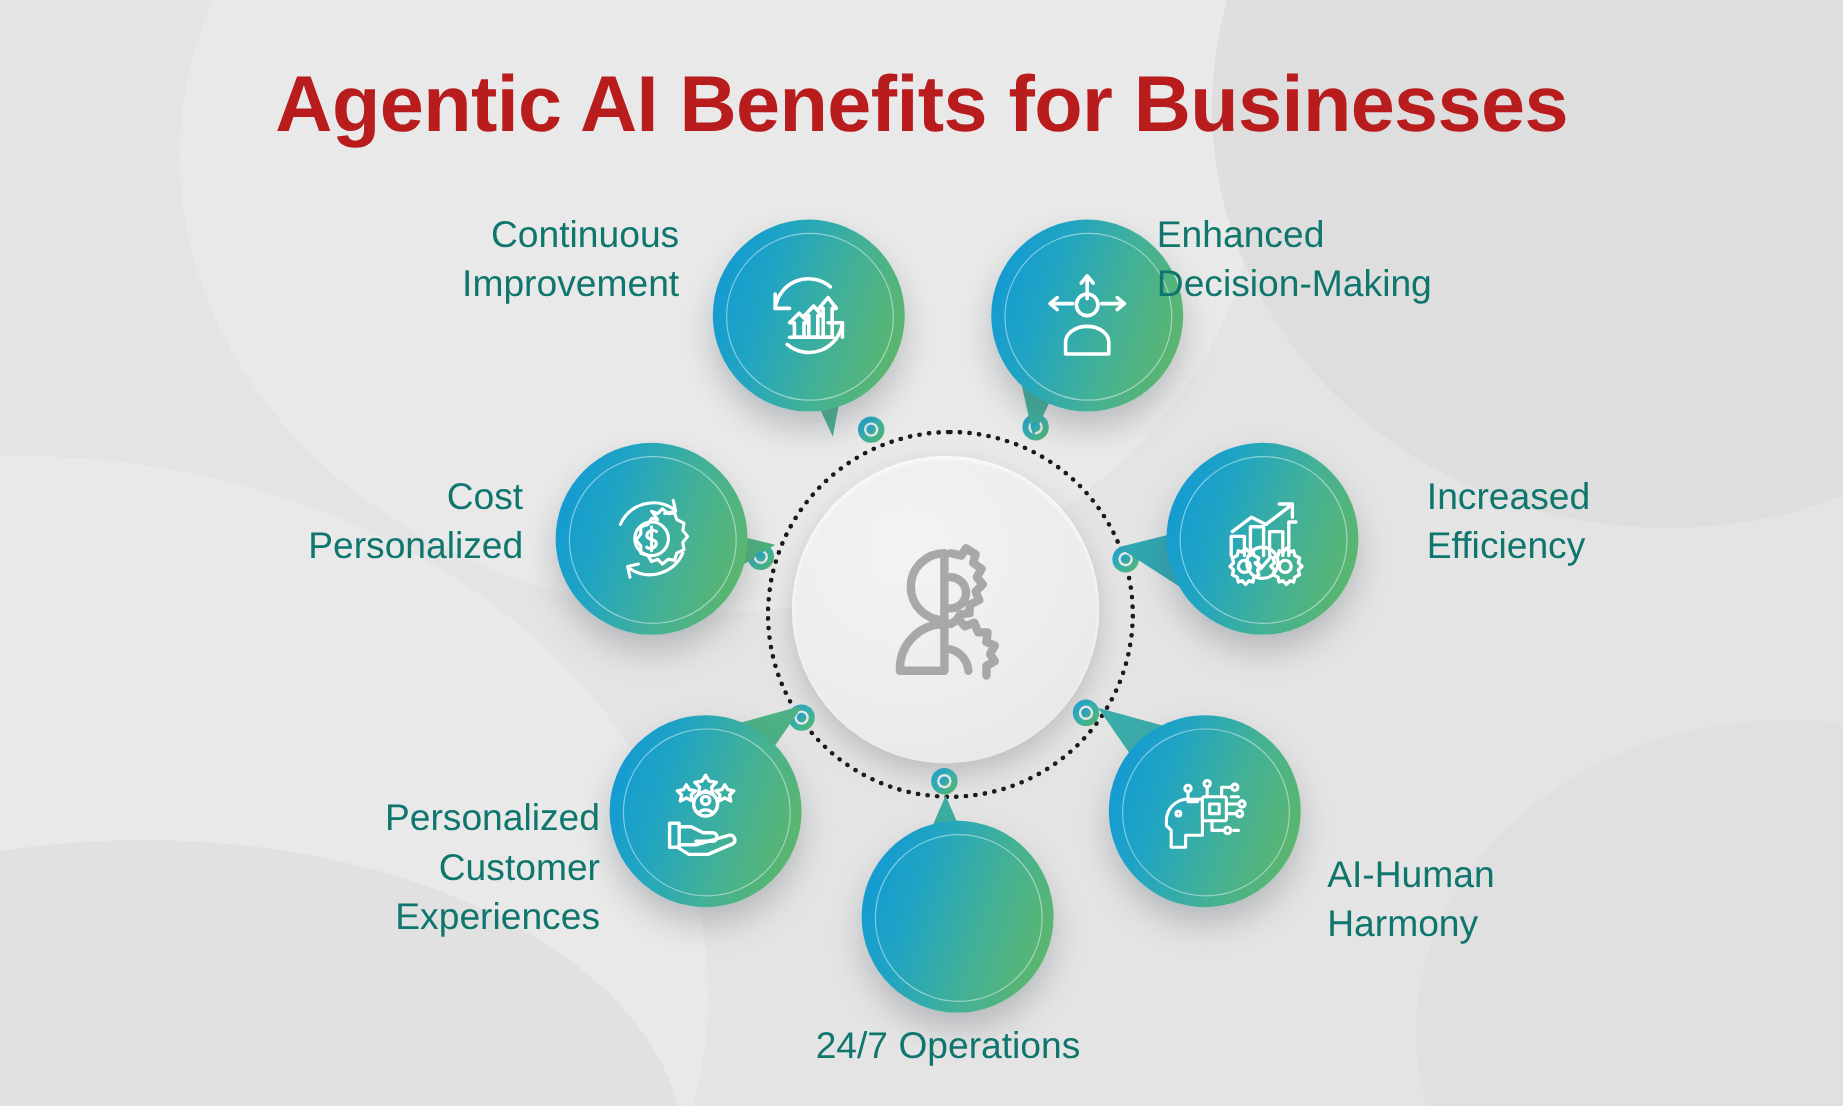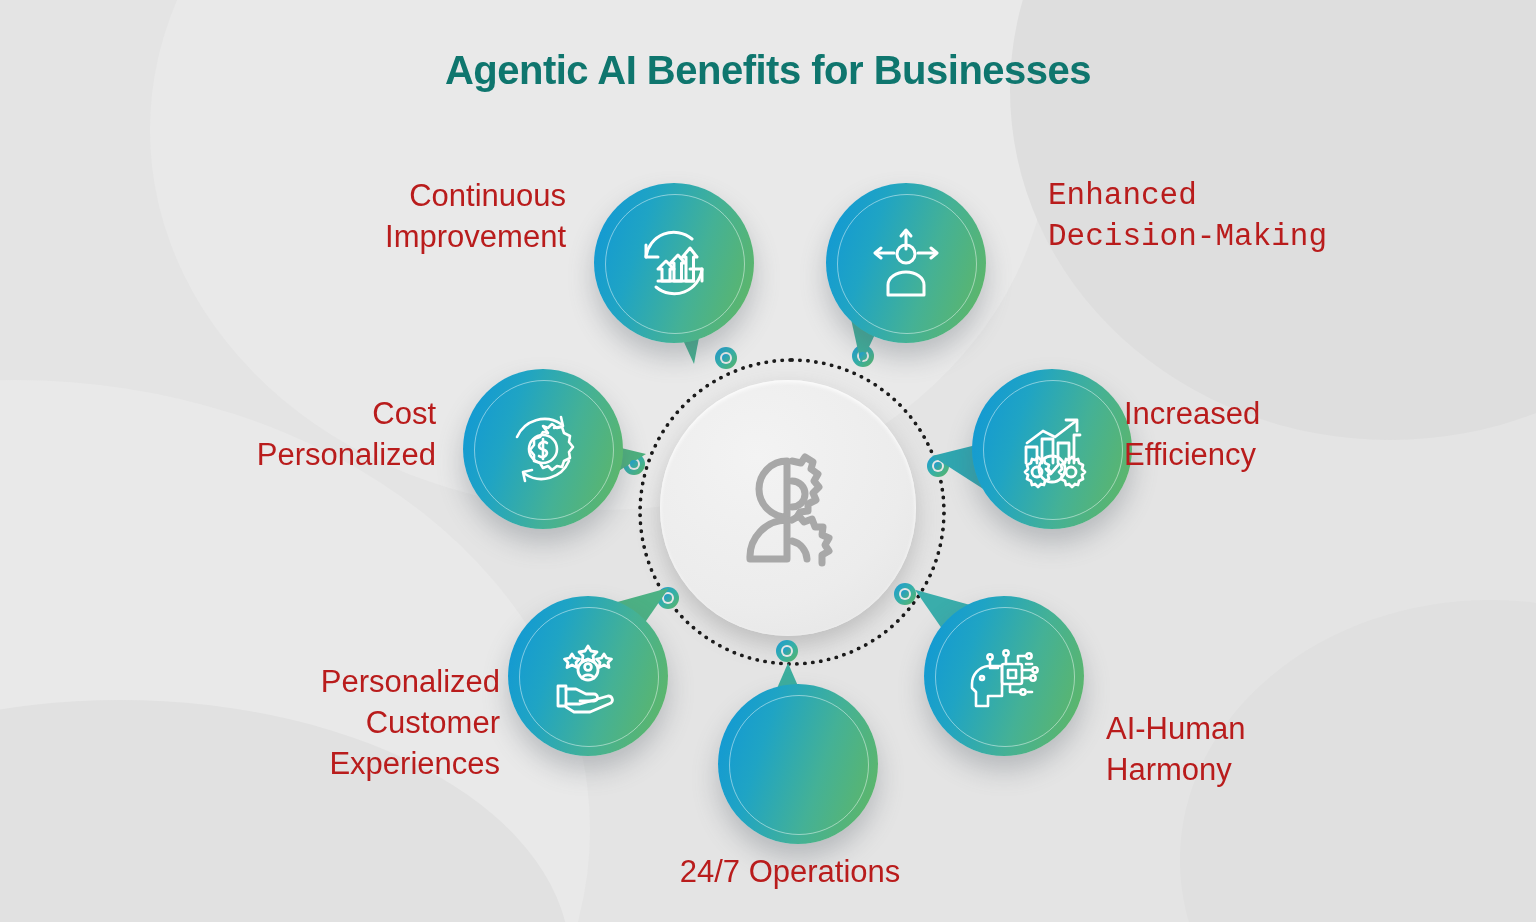--- a/index.html
+++ b/index.html
@@ -24,24 +24,24 @@
   .blob-c { width:1150px; height:900px; left:-560px; top:380px; background:#e9e9e9; }
   .blob-d { width:900px; height:520px; left:-330px; top:700px; background:#e1e1e1; }
   .blob-e { width:620px; height:520px; left:1180px; top:600px; background:#e0e0e0; }
 
   
   .title {
     position: absolute;
     left: 0; right: 0;
     top: 48px;
     text-align: center;
-    font-size: 40px;
+    font-size: 66px;
     font-weight: bold;
     letter-spacing: -0.5px;
-    color: #0f766e;
+    color: #b91c1c;
     font-family: "Liberation Sans", sans-serif;
   }
 
   
   .hub-dots {
     position: absolute;
     left: 638px; top: 358px;
     width: 300px; height: 300px;
     border-radius: 50%;
     border: 4px dotted #1b1b1b;
@@ -108,21 +108,21 @@
   .tail {
     position: absolute;
     width: 0; height: 0;
   }
 
   
   .label {
     position: absolute;
     font-size: 31px;
     line-height: 1.32;
-    color: #b91c1c;
+    color: #0f766e;
     white-space: pre-line;
     font-family: "Liberation Sans", sans-serif;
   }
   .label.right { text-align: right; }
   .label.left  { text-align: left; }
   .label.center{ text-align: center; }
 </style>
 </head>
 <body>
 
@@ -191,21 +191,21 @@
           <path d="M37 15 L42 9 L47 15"></path>
         <path d="M30 32 L12 32"></path>
           <path d="M17 27 L11 32 L17 37"></path>
         <path d="M54 32 L72 32"></path>
           <path d="M67 27 L73 32 L67 37"></path>
         <circle cx="42" cy="33" r="9"></circle>
         <path d="M24 74 L24 64 A18 13 0 0 1 60 64 L60 74 Z"></path>
       </svg>
     </div>
   </div>
-  <div class="label left" style="left:1048px; top:176px; width:300px;font-family:Liberation Mono, monospace;">Enhanced
+  <div class="label left" style="left:964px; top:176px; width:300px;">Enhanced
 Decision-Making</div>
 
   <div class="tail" style="left:588px; top:440px; border-top:14px solid transparent; border-bottom:36px solid transparent; border-left:58px solid #4cb17e;"></div>
   <div class="bubble" style="left:463px; top:369px;">
     <div class="ring"></div>
     <div class="glyph">
       <svg viewBox="0 0 84 84" width="84" height="84" fill="none" stroke="#ffffff" stroke-width="2.6" stroke-linecap="round" stroke-linejoin="round">
         <path d="M16 30 A30 30 0 0 1 60 17"></path>
         <path d="M68 54 A30 30 0 0 1 24 67"></path>
         <path d="M60 10 L62 19 L53 21"></path>
@@ -233,21 +233,21 @@
         <path d="M56 13 L67 13 L67 24"></path>
         <circle cx="42" cy="62" r="13"></circle>
         <path d="M36 62 L40.5 67 L49 57"></path>
         <path d="M22 52 l3 1 3 -3 3 3 3 -1 1 4 4 2 -1 4 3 3 -3 3 1 4 -4 2 -1 4 -3 -1 -3 3 -3 -3 -3 1 -1 -4 -4 -2 1 -4 -3 -3 3 -3 -1 -4 4 -2 Z"></path>
         <circle cx="27" cy="65" r="5"></circle>
         <path d="M56 52 l3 1 3 -3 3 3 3 -1 1 4 4 2 -1 4 3 3 -3 3 1 4 -4 2 -1 4 -3 -1 -3 3 -3 -3 -3 1 -1 -4 -4 -2 1 -4 -3 -3 3 -3 -1 -4 4 -2 Z"></path>
         <circle cx="61" cy="65" r="5"></circle>
       </svg>
     </div>
   </div>
-  <div class="label left" style="left:1124px; top:394px; width:280px;">Increased
+  <div class="label left" style="left:1189px; top:394px; width:280px;">Increased
 Efficiency</div>
 
   <div class="tail" style="left:612px; top:590px; border-top:10px solid transparent; border-bottom:40px solid transparent; border-left:66px solid #4cb184; transform:rotate(-24deg);"></div>
   <div class="bubble" style="left:508px; top:596px;">
     <div class="ring"></div>
     <div class="glyph">
       <svg viewBox="0 0 84 84" width="84" height="84" fill="none" stroke="#ffffff" stroke-width="2.8" stroke-linecap="round" stroke-linejoin="round">
         <path d="M42 12 l3 5 6 1 -4 4 1 6 -6 -3 -6 3 1 -6 -4 -4 6 -1 Z"></path>
         <path d="M26 20 l2.5 4 5 1 -3.5 3.5 1 5 -5 -2.5 -5 2.5 1 -5 -3.5 -3.5 5 -1 Z"></path>
         <path d="M58 20 l2.5 4 5 1 -3.5 3.5 1 5 -5 -2.5 -5 2.5 1 -5 -3.5 -3.5 5 -1 Z"></path>

